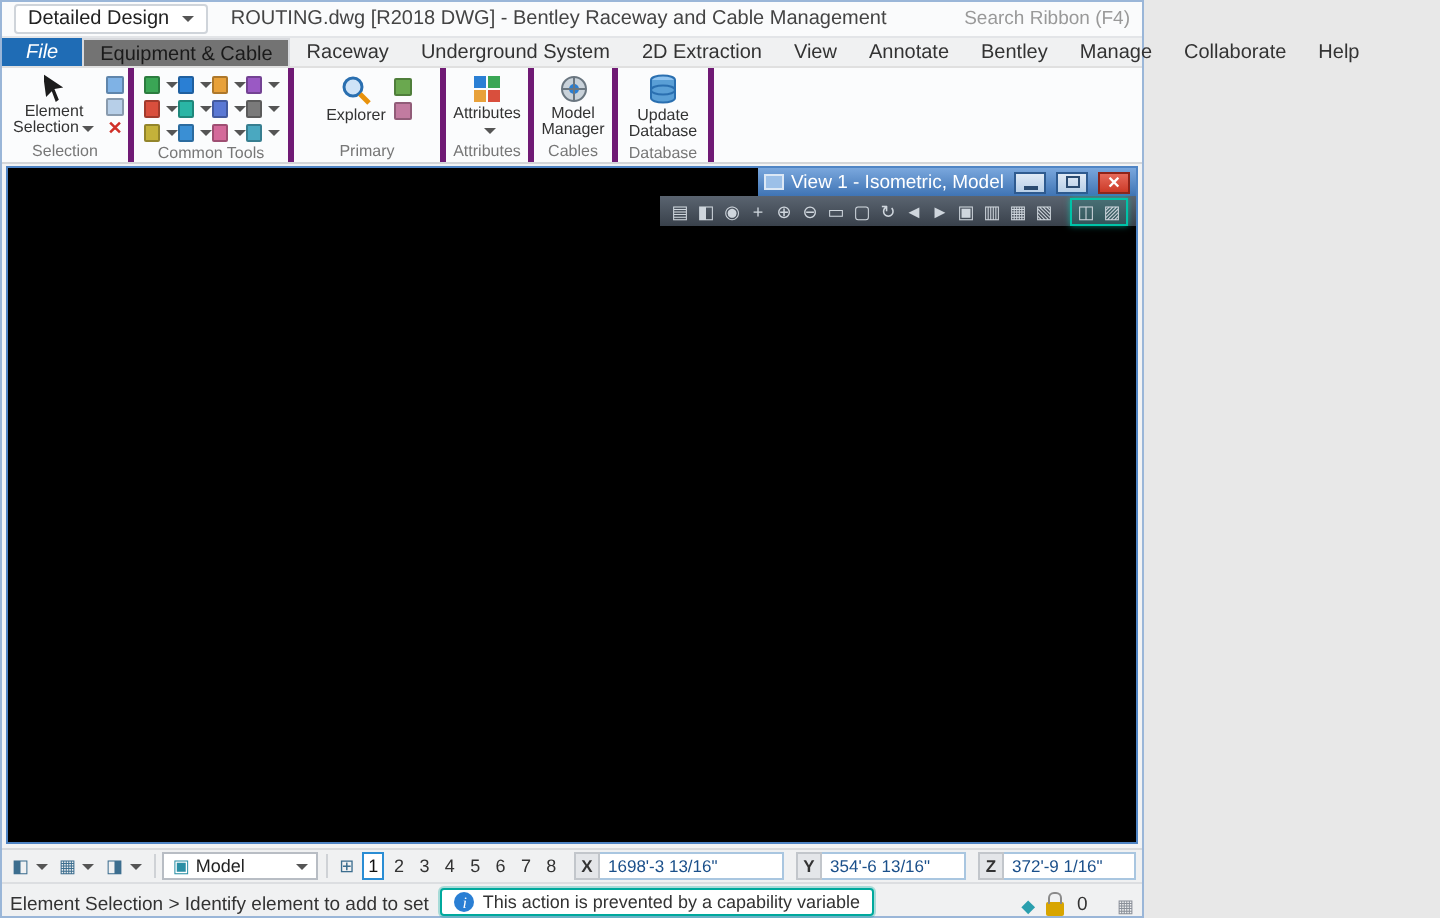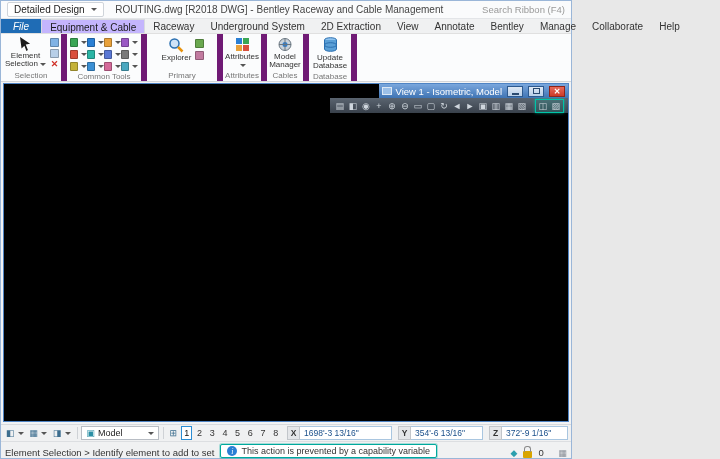--- a/index.html
+++ b/index.html
@@ -10,25 +10,25 @@
   .titlebar { height:18px; background:#fafbfc; display:flex; align-items:center; border-bottom:1px solid #e3e5e8; padding:0 6px; }
   .workflow { display:flex; align-items:center; gap:4px; font-size:10px; color:#222; padding:1px 6px; border:1px solid #cfd4da; background:#fff; border-radius:2px; cursor:default; }
   .win-title { flex:1; text-align:center; font-size:10px; color:#444; white-space:nowrap; overflow:hidden; }
   .ribbon-search { width:110px; border:none; background:transparent; font-size:9.5px; color:#888; text-align:right; font-family:"Liberation Sans",sans-serif; }
   .ribbon-search::placeholder { color:#999; }
 
   
   .tabs { height:15px; background:#f0f1f2; display:flex; align-items:stretch; border-bottom:1px solid #e0e0e0; }
   .tab { font-size:10px; color:#333; padding:1px 8px 0; display:flex; align-items:center; cursor:default; white-space:nowrap; }
   .tab.file { background:#1f6cb5; color:#fff; padding:1px 12px 0;font-style:italic; }
-  .tab.active { background:#c4b5fd; border:1px solid #d8dade; border-bottom:none; color:#1a1a1a; }
+  .tab.active { background:#737373; border:1px solid #d8dade; border-bottom:none; color:#1a1a1a; }
 
   
   .ribbon { height:48px; background:#fbfcfd; display:flex; border-bottom:1px solid #d4d6d9; }
-  .grp { display:flex; flex-direction:column; border-right:6px solid #701a75; padding:1px 2px 0; }
+  .grp { display:flex; flex-direction:column; border-right:3px solid #701a75; padding:1px 2px 0; }
   .grp-body { flex:1; display:flex; align-items:flex-start; justify-content:center; gap:2px; padding-top:1px; }
   .grp-label { font-size:8px; color:#777; text-align:center; height:10px; line-height:10px; white-space:nowrap; }
   .big-btn { display:flex; flex-direction:column; align-items:center; gap:1px; padding:1px 2px; border-radius:2px; cursor:default; }
   .big-lbl { font-size:8px; line-height:1.05; color:#333; text-align:center; }
   .caret { display:inline-block; width:0; height:0; border-left:3px solid transparent; border-right:3px solid transparent; border-top:3px solid #555; margin-left:2px; vertical-align:middle; }
   .cursor-icon { width:11px; height:14px; background:#1c1c1c; display:inline-block;
       clip-path:polygon(0 0, 92% 48%, 52% 54%, 72% 92%, 58% 100%, 40% 62%, 14% 82%); }
   .mi { width:9px; height:9px; display:inline-block; border:1px solid rgba(0,0,0,.25); border-radius:1px; }
   .mi-c { display:flex; align-items:center; gap:1px; height:12px; }
   .ct-grid { display:grid; grid-template-columns:repeat(4,17px); grid-auto-rows:12px; align-items:center; }

